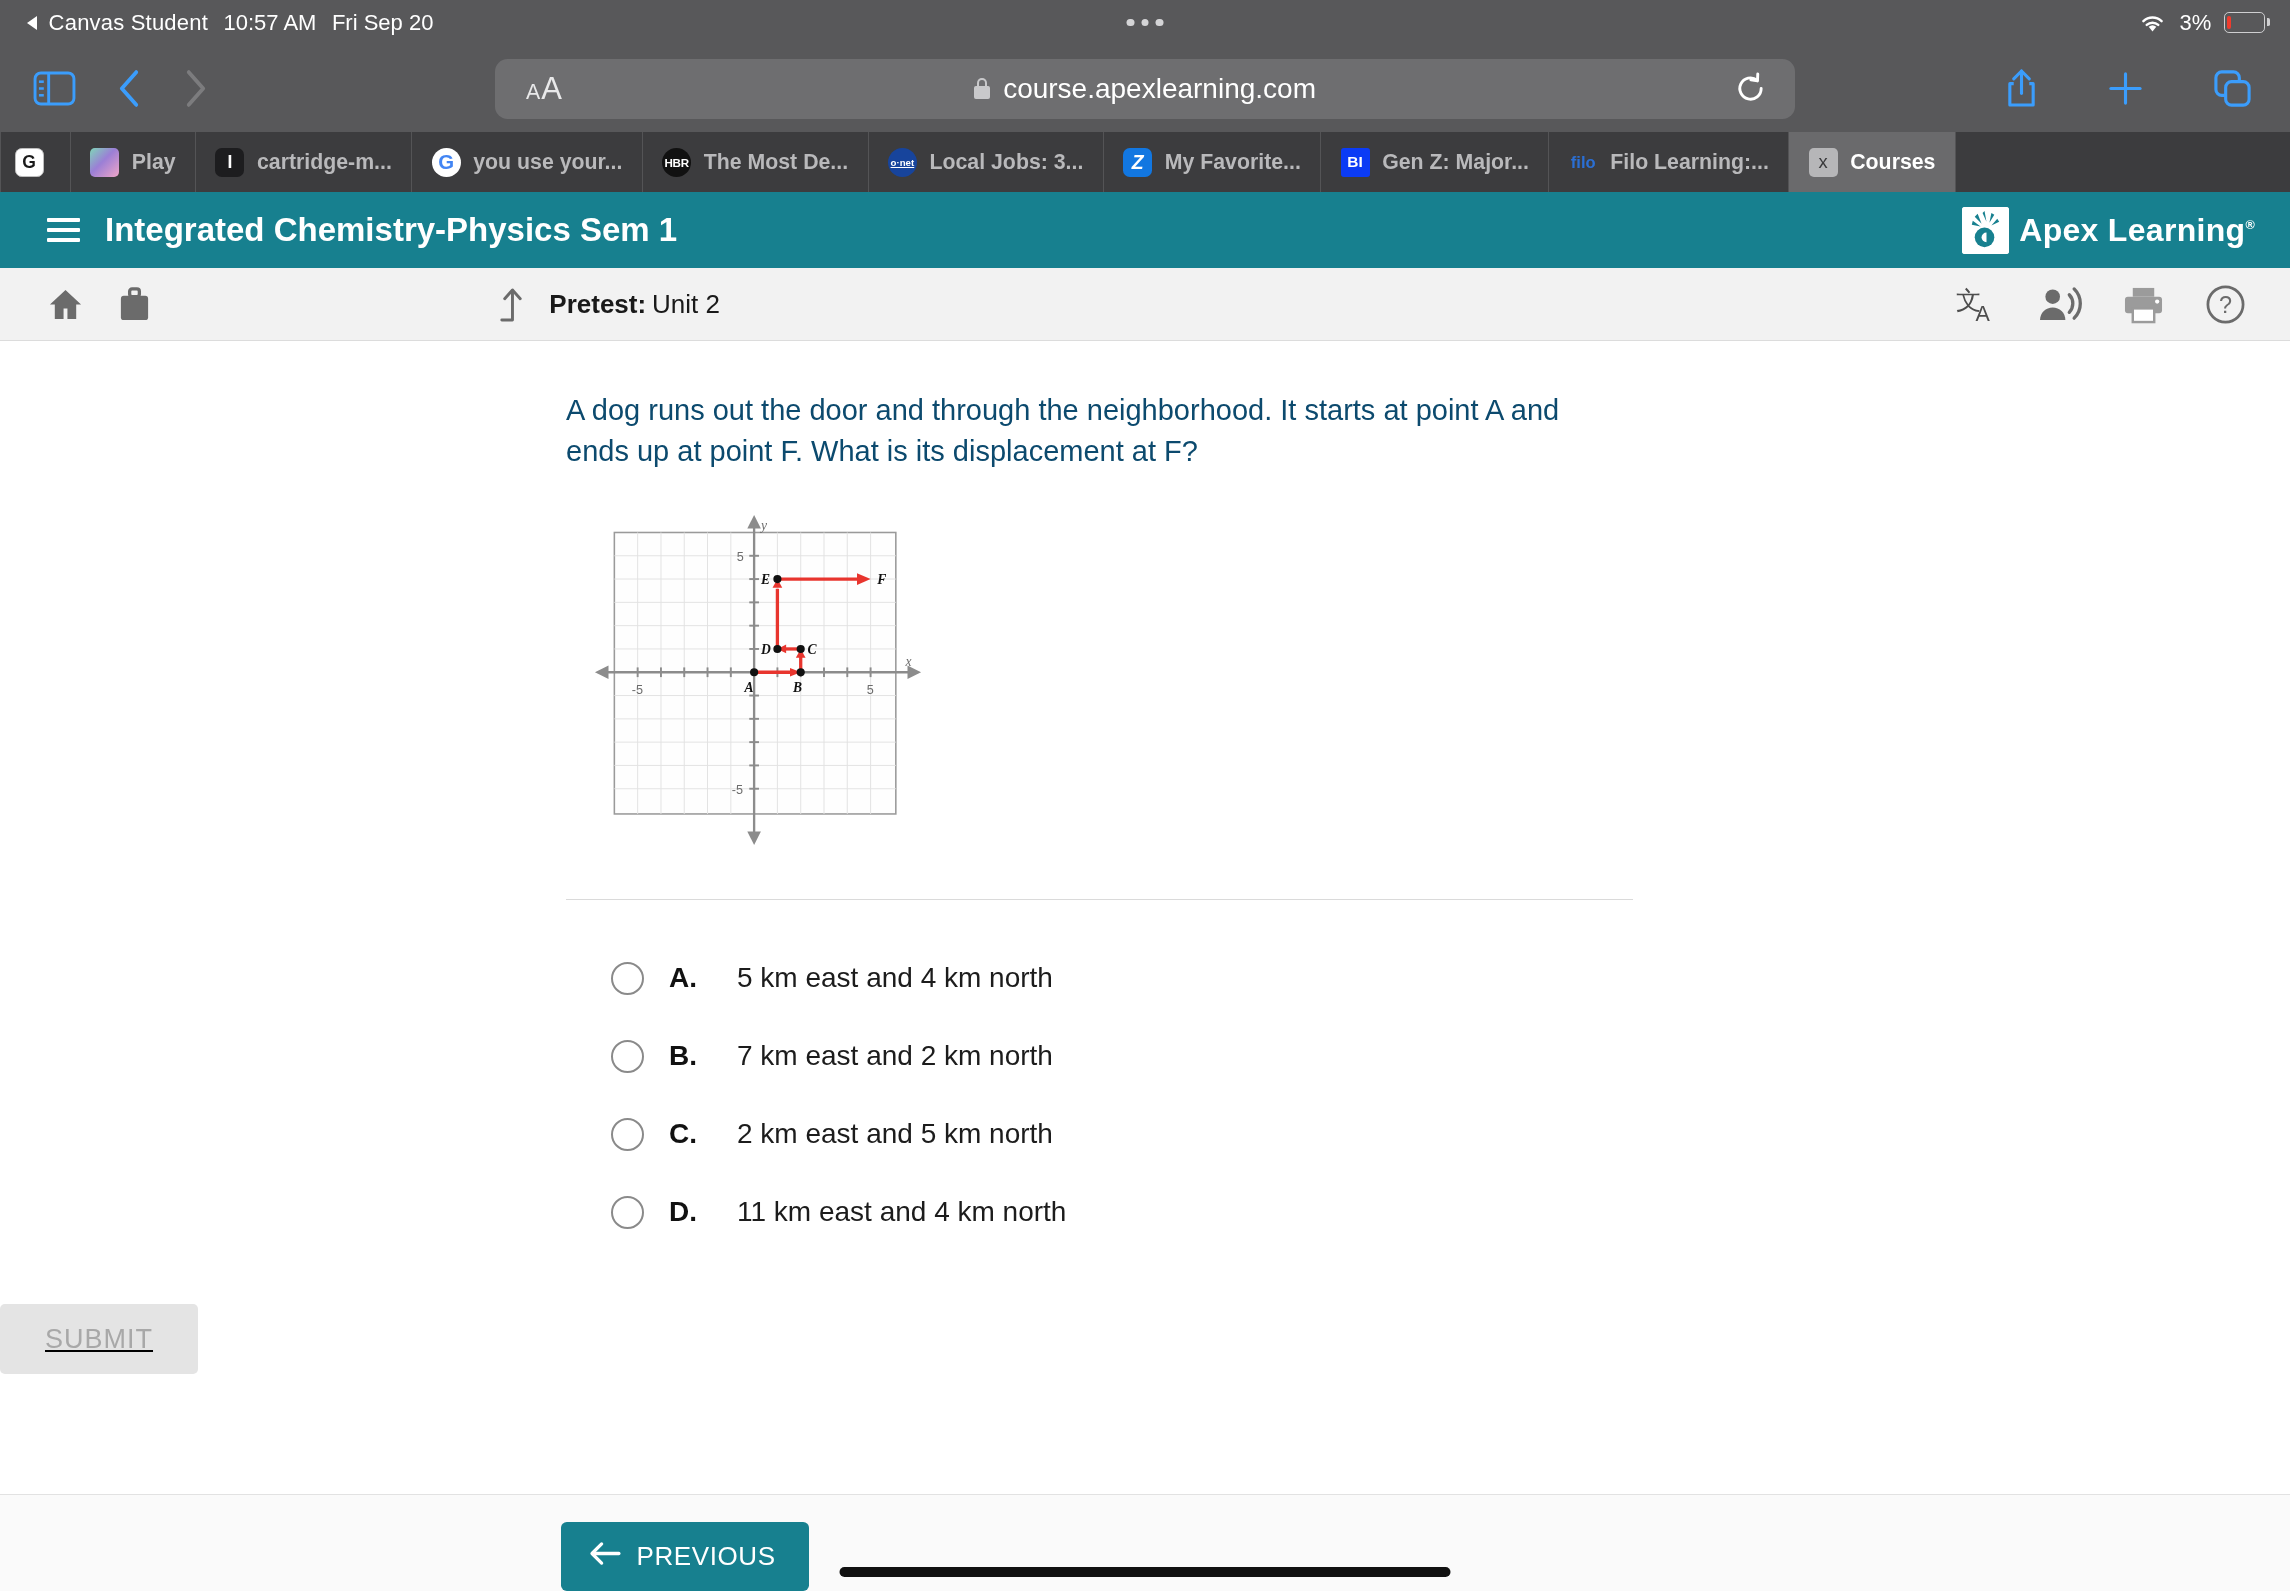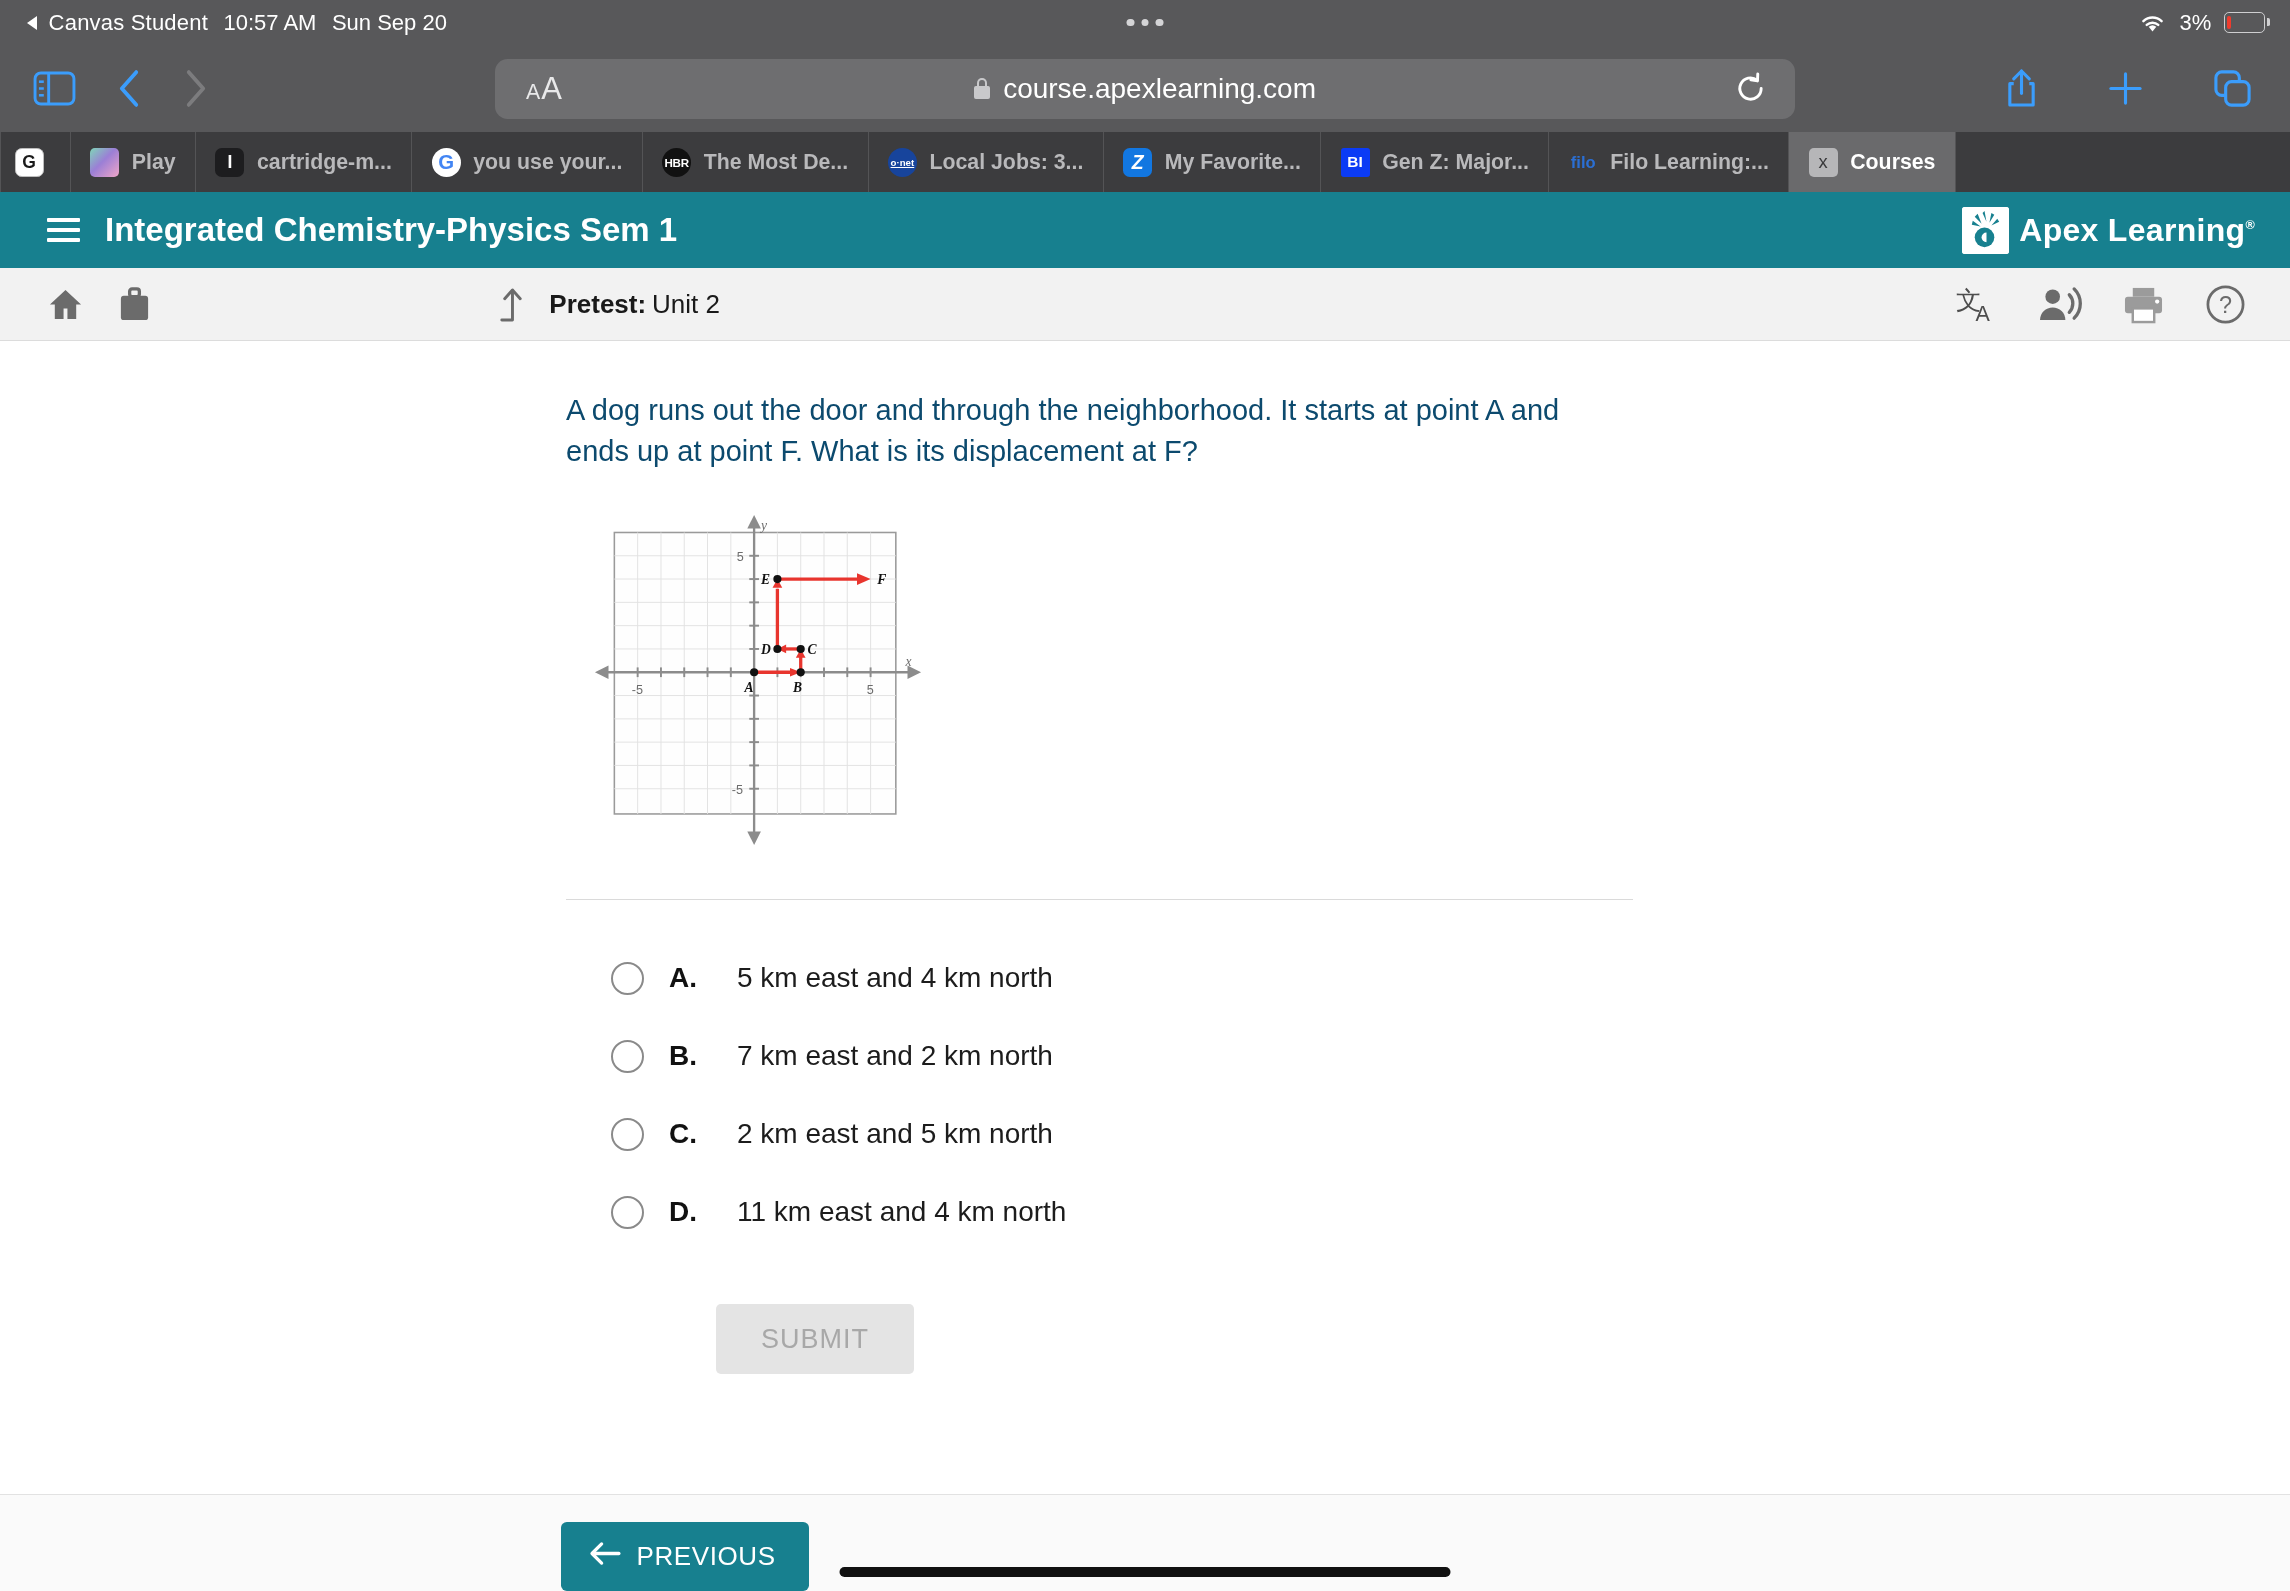--- a/index.html
+++ b/index.html
@@ -150,21 +150,21 @@
     display: flex; align-items: center; gap: 25px;
     height: 78px; cursor: pointer;
   }
   .radio {
     width: 33px; height: 33px; border: 2.9px solid #8a8a8a;
     border-radius: 50%; flex: none; background: #fff;
   }
   .ch-letter { font-size: 28px; font-weight: 700; color: #111; width: 43px; }
   .ch-text { font-size: 28px; color: #1c1c1c; }
 
-  .submit-row { margin-top: 53px; padding-right: 660px; display: flex; justify-content: center; }
+  .submit-row { margin-top: 53px; padding-right: 660px; display: flex; justify-content: flex-start; text-decoration: underline; }
   .submit-btn {
     background: #e4e4e4; color: #a8a8a8; border: none;
     font-size: 27px; letter-spacing: 1px; padding: 19.4px 45px;
     border-radius: 4.9px; font-family: inherit; cursor: default;
   }
 
   
   .footer {
     position: absolute; bottom: 0; left: 0; right: 0;
     height: 97px; background: #fafafa; border-top: 1px solid #e2e2e2;
@@ -182,21 +182,21 @@
   }
 </style>
 </head>
 <body>
 
 <div class="statusbar">
   <div class="sb-left">
     <div class="sb-back-tri"></div>
     <span class="sb-app">Canvas Student</span>
     <span>10:57 AM</span>
-    <span>Sun Sep 20</span>
+    <span>Fri Sep 20</span>
   </div>
   <div class="sb-dots">
       <i></i>
       <i></i>
       <i></i>
     </div>
   <div class="sb-right">
     <svg width="29" height="22" viewBox="0 0 30 23">
       <path d="M15 20.5l-4-5a6.3 6.3 0 018 0z" fill="#fff"></path>
       <path d="M5.5 9.5a14 14 0 0119 0" stroke="#fff" stroke-width="2.6" fill="none" stroke-linecap="round"></path>

